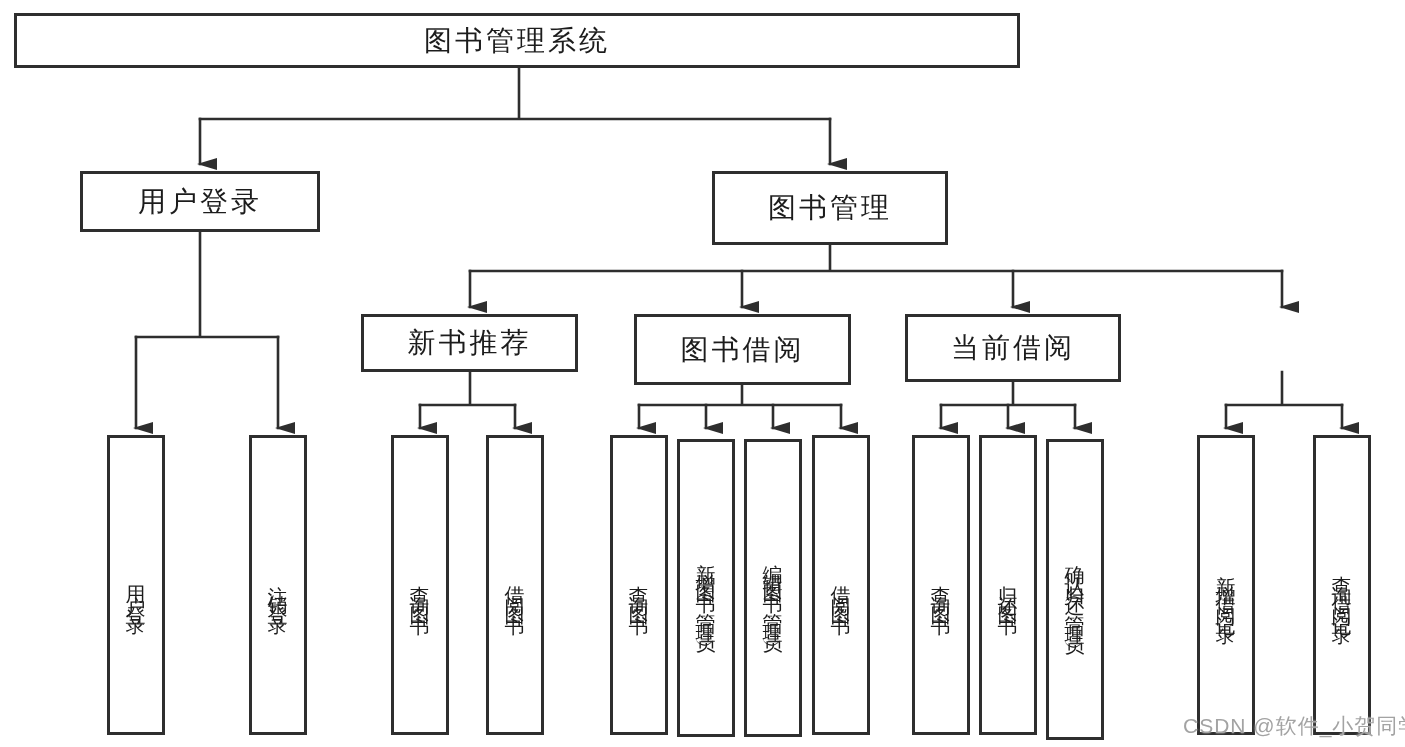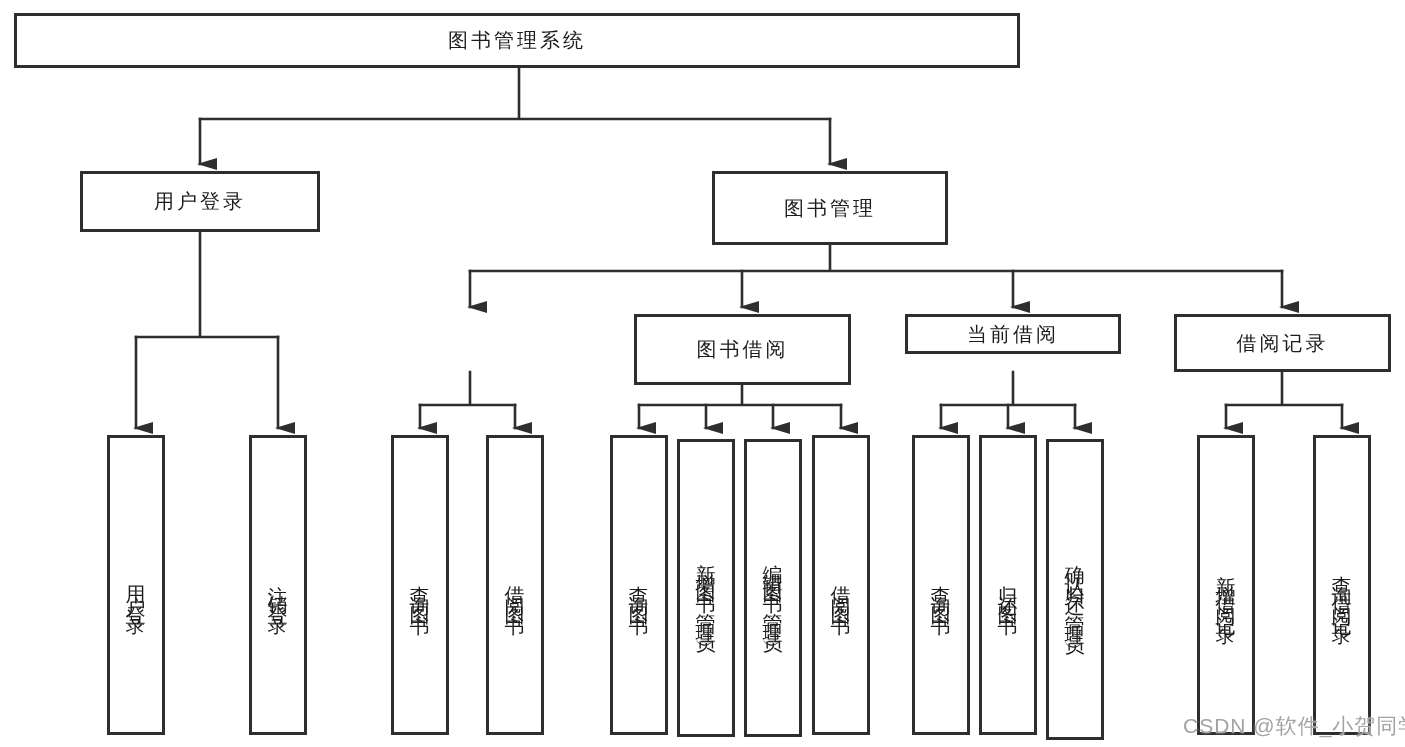--- a/index.html
+++ b/index.html
@@ -6,21 +6,21 @@
   .canvas{
     position:relative;width:1405px;height:747px;background:#ffffff;
     font-family:"Liberation Sans",sans-serif;color:#1c1c1c;overflow:hidden;
   }
   svg.wires{position:absolute;left:0;top:0;z-index:1;}
   .box{
     position:absolute;background:#ffffff;border:3px solid #2e2e2e;
     box-sizing:border-box;display:flex;align-items:center;justify-content:center;
     z-index:2;
   }
-  .hlabel{font-size:20px;letter-spacing:3px;white-space:nowrap;}
+  .hlabel{font-size:28px;letter-spacing:3px;white-space:nowrap;}
   .vlabel{
     writing-mode:vertical-rl;text-orientation:mixed;
     font-size:20px;letter-spacing:10px;line-height:1;padding-top:10px;
   }
   .watermark{
     position:absolute;left:1183px;top:712px;z-index:3;
     color:#a3a3a3;font-size:21px;letter-spacing:1px;white-space:nowrap;
     text-shadow:0 0 2px #ffffff;
   }
 </style>
@@ -71,28 +71,28 @@
     <span class="hlabel">图书管理系统</span>
   </div>
 
   <div class="box" style="left:80px;top:171px;width:240px;height:61px">
     <span class="hlabel">用户登录</span>
   </div>
   <div class="box" style="left:712px;top:171px;width:236px;height:74px">
     <span class="hlabel">图书管理</span>
   </div>
 
+  <div class="box" style="left:361px;top:314px;width:217px;height:58px">
+    <span class="hlabel">新书推荐</span>
+  </div>
   <div class="box" style="left:634px;top:314px;width:217px;height:71px">
     <span class="hlabel">图书借阅</span>
   </div>
-  <div class="box" style="left:905px;top:314px;width:216px;height:40px">
+  <div class="box" style="left:905px;top:314px;width:216px;height:68px">
     <span class="hlabel">当前借阅</span>
-  </div>
-  <div class="box" style="left:1174px;top:314px;width:217px;height:58px">
-    <span class="hlabel">借阅记录</span>
   </div>
 
   <div class="box" style="left:107px;top:435px;width:58px;height:300px">
     <span class="vlabel">用户登录</span>
   </div>
   <div class="box" style="left:249px;top:435px;width:58px;height:300px">
     <span class="vlabel">注销登录</span>
   </div>
 
   <div class="box" style="left:391px;top:435px;width:58px;height:300px">

